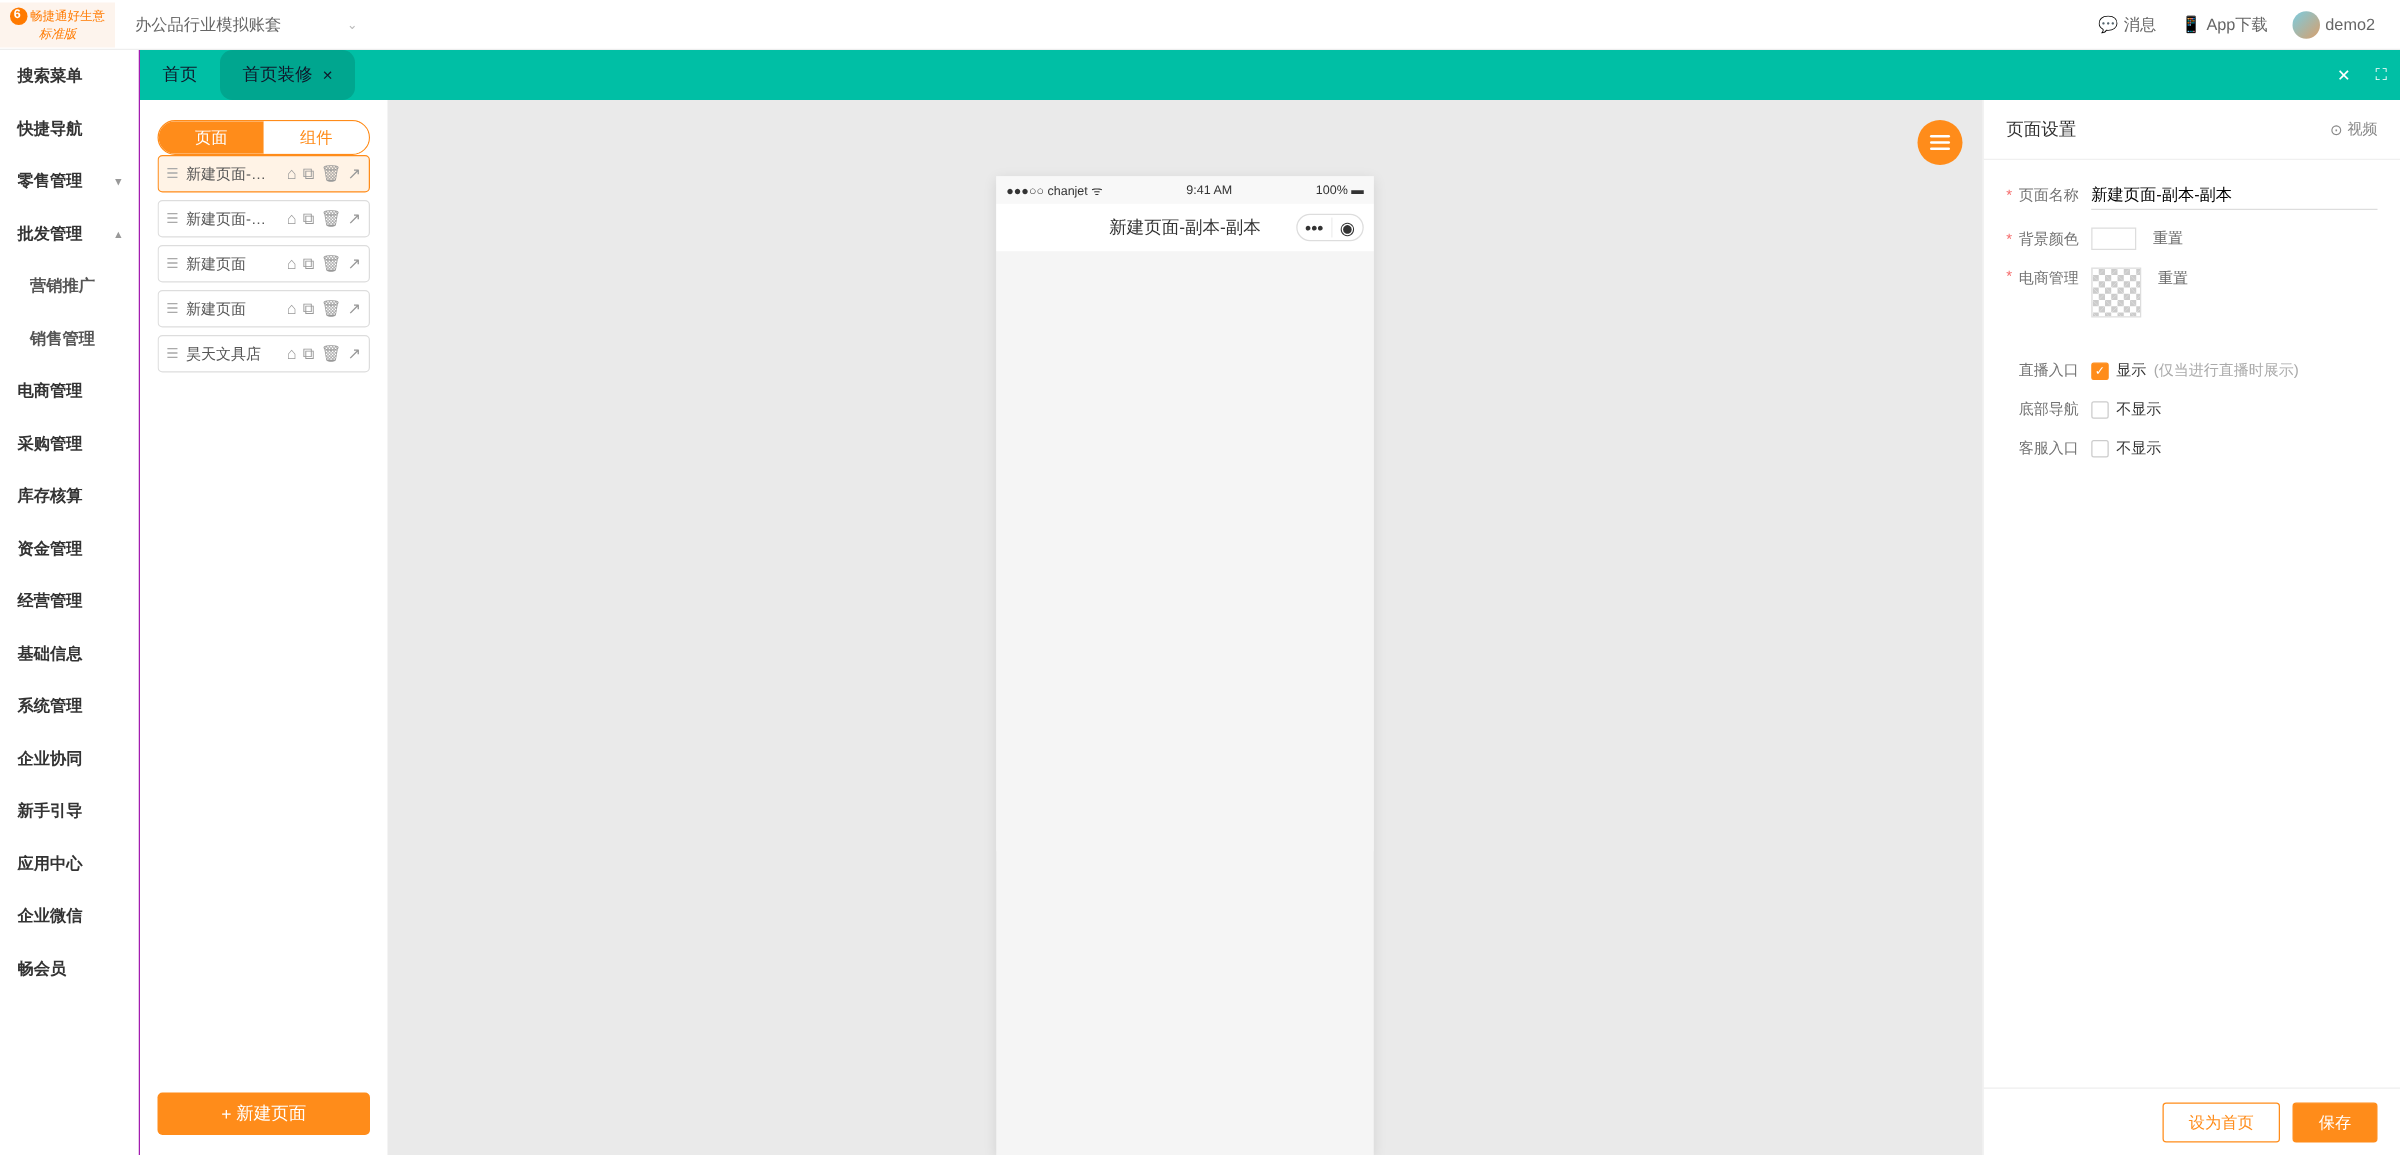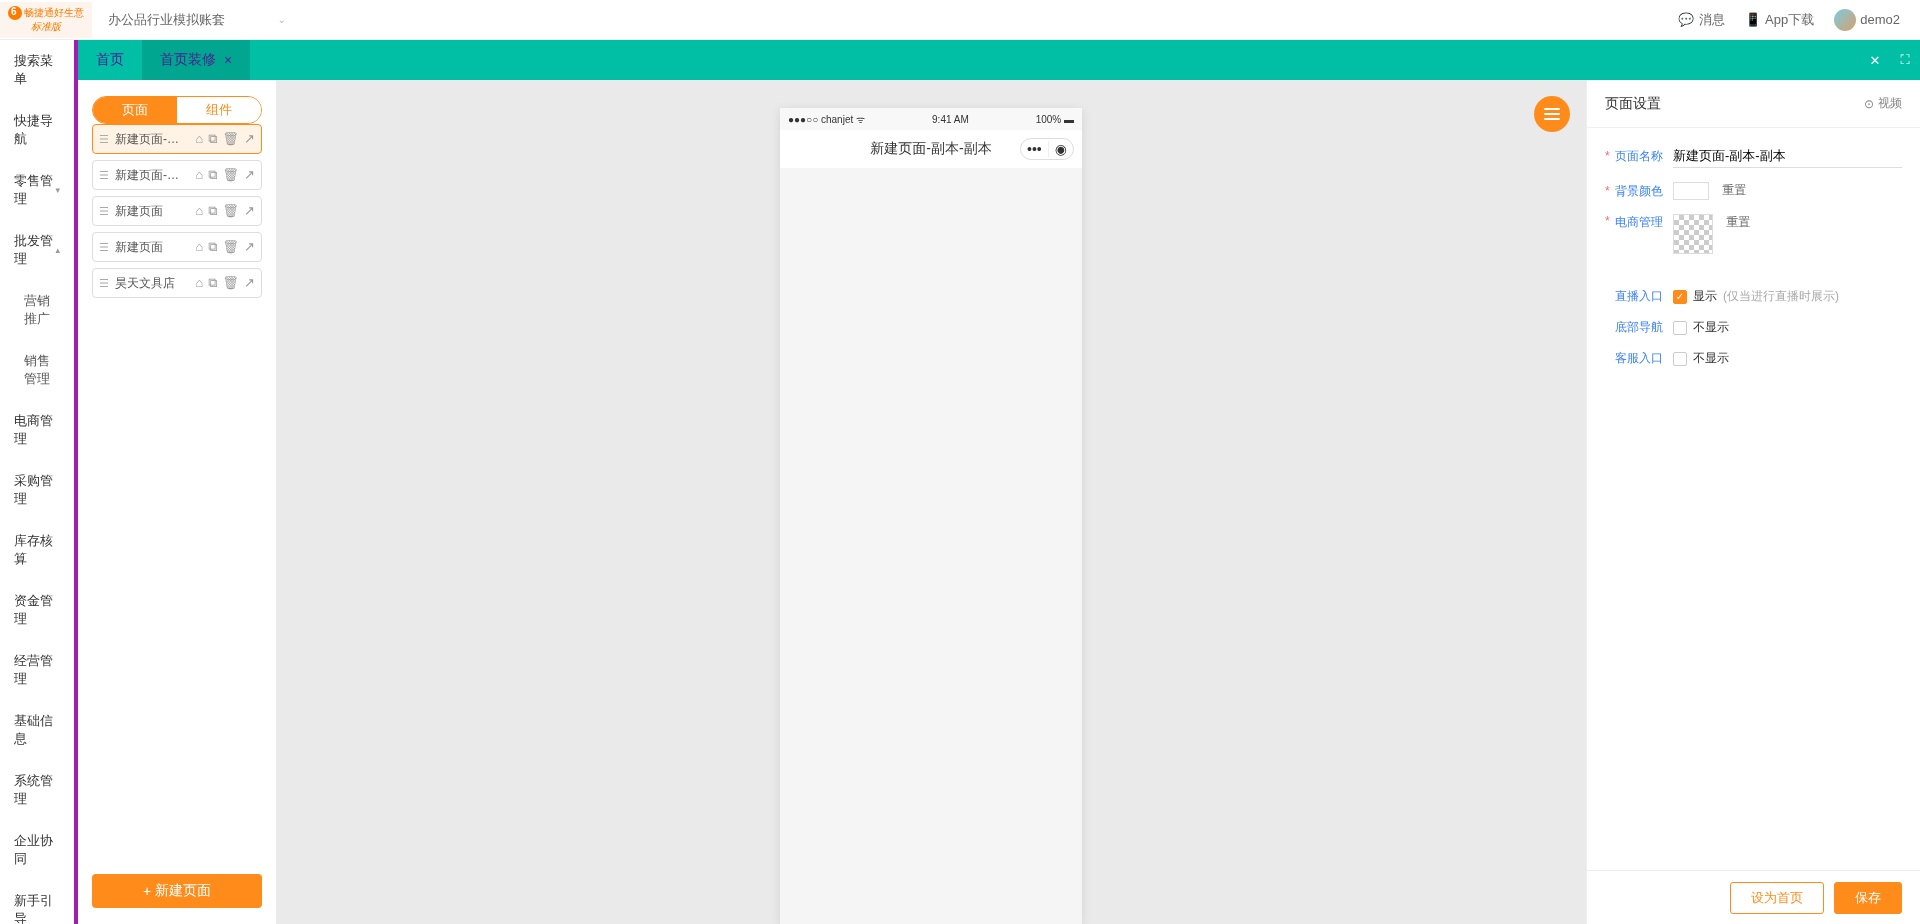--- a/index.html
+++ b/index.html
@@ -14,29 +14,29 @@
     .logo-text { color: #ff7a00; font-size: 10px; }
     .logo-sub { color: #ff7a00; font-size: 10px; font-style: italic; }
     .account-select { flex: 1; padding: 0 16px; display: flex; align-items: center; justify-content: space-between; max-width: 210px; color: #666; cursor: pointer; }
     .chevron-down { color: #bbb; font-size: 10px; }
     .header-right { margin-left: auto; display: flex; align-items: center; gap: 20px; padding-right: 20px; }
     .header-item { display: flex; align-items: center; gap: 4px; color: #666; cursor: pointer; font-size: 13px;}
     .avatar { width: 22px; height: 22px; border-radius: 50%; background: linear-gradient(135deg, #7bcce0, #d89f6c); }
     
     
     .layout { display: flex; height: calc(100vh - 40px); }
-    .sidebar { width: 78px; border-right: 4px solid #a21caf; overflow-y: auto; background: #fff; flex-shrink: 0; }
+    .sidebar { width: 112px; border-right: 1px solid #a21caf; overflow-y: auto; background: #fff; flex-shrink: 0; font-weight: bold; }
     .sidebar-item { padding: 12px 14px; cursor: pointer; font-size: 13px; color: #333; display: flex; align-items: center; justify-content: space-between; }
     .sidebar-item.indent { padding-left: 24px; color: #555; }
     .sidebar-item .caret { font-size: 9px; color: #999; }
     
     
     .main { flex: 1; display: flex; flex-direction: column; background: #fff; min-width: 0;}
     .tab-bar { height: 40px; background: #00bfa5; display: flex; align-items: center; }
-    .tab { height: 40px; padding: 0 18px; display: flex; align-items: center; color: #4c1d95; cursor: pointer; gap: 6px; font-size: 14px;}
+    .tab { height: 40px; padding: 0 18px; display: flex; align-items: center; color: #0f172a; cursor: pointer; gap: 6px; font-size: 14px; border-radius: 10px;}
     .tab.active { background: #00a68f; }
     .tab-close { font-size: 14px; margin-left: 2px; }
     .tab-bar-right { margin-left: auto; display: flex; }
     .tab-bar-btn { width: 30px; height: 40px; display: flex; align-items: center; justify-content: center; color: #fff; cursor: pointer; }
     
     .content { flex: 1; display: flex; background: #fff; min-height: 0;}
     
     
     .left-pane { width: 198px; background: #fff; display: flex; flex-direction: column; padding: 16px 14px 16px 14px; }
     .mini-tabs { display: flex; border: 1px solid #ff8c1a; border-radius: 14px; overflow: hidden; height: 28px; }
@@ -47,42 +47,42 @@
     .page-item { border: 1px solid #ddd; border-radius: 4px; height: 30px; display: flex; align-items: center; padding: 0 6px; gap: 6px; cursor: pointer; background: #fff;}
     .page-item.selected { border-color: #ff8c1a; background: #fff3e6; }
     .drag-handle { color: #aaa; font-size: 11px; line-height: 1; }
     .page-name { flex: 1; overflow: hidden; text-overflow: ellipsis; white-space: nowrap; font-size: 12px; color: #555;}
     .page-icons { display: flex; gap: 5px; color: #999; font-size: 13px; }
     .page-icons span { cursor: pointer; }
     .new-page-btn { height: 34px; background: #ff8c1a; color: #fff; border: none; border-radius: 4px; font-size: 14px; cursor: pointer; display: flex; align-items: center; justify-content: center; gap: 4px;}
     
     
     .canvas-wrap { flex: 1; background: #eaeaea; position: relative; display: flex; justify-content: center; padding-top: 28px; overflow: auto;}
-    .phone { width: 302px; background: #f5f5f5; box-shadow: 0 2px 10px rgba(0,0,0,0.1); }
+    .phone { width: 302px; background: #f5f5f5; box-shadow: 0 2px 10px rgba(0,0,0,0.1); margin-top: 33px; }
     .phone-status { height: 22px; background: #f8f8f8; display: flex; align-items: center; justify-content: space-between; padding: 0 8px; font-size: 10px; }
     .phone-title-bar { height: 38px; background: #fff; display: flex; align-items: center; justify-content: center; position: relative; font-size: 14px; font-weight: 500;}
     .phone-title-icons { position: absolute; right: 8px; display: flex; gap: 4px; }
     .capsule { border: 1px solid #ddd; border-radius: 12px; height: 22px; display: flex; align-items: center;}
     .capsule-dots { padding: 0 6px; border-right: 1px solid #eee; }
     .capsule-target { padding: 0 6px; }
     .phone-body { height: 480px; background: #f5f5f5; }
     
     .fab { position: absolute; top: 16px; right: 16px; width: 36px; height: 36px; border-radius: 50%; background: #ff8c1a; color: #fff; display: flex; flex-direction: column; align-items: center; justify-content: center; gap: 3px; cursor: pointer; }
     .fab-line { width: 16px; height: 2px; background: #fff; border-radius: 1px;}
     
     
     .right-pane { width: 334px; border-left: 1px solid #eee; display: flex; flex-direction: column; }
     .rp-header { height: 48px; display: flex; align-items: center; justify-content: space-between; padding: 0 18px; border-bottom: 1px solid #f0f0f0; text-align: center;}
     .rp-header-title { font-size: 14px; font-weight: 500; }
     .rp-video { display: flex; align-items: center; gap: 4px; color: #888; font-size: 12px; cursor: pointer;}
     .rp-body { flex: 1; padding: 16px 18px; overflow-y: auto;}
     .form-row { display: flex; align-items: center; margin-bottom: 14px; font-size: 12px;}
     .form-row.tall { align-items: flex-start; }
     .req { color: #f56c6c; margin-right: 4px; width: 6px;}
-    .form-label { width: 58px; color: #3b82f6; }
+    .form-label { width: 58px; color: #737373; }
     .form-control { flex: 1; }
     .text-input { width: 100%; border: none; border-bottom: 1px solid #ddd; padding: 4px 0; font-size: 13px; outline: none; }
     .color-swatch { width: 36px; height: 18px; border: 1px solid #ddd; background: #fff; display: inline-block; vertical-align: middle; margin-right: 10px; cursor: pointer;}
     .img-swatch { width: 40px; height: 40px; border: 1px solid #ddd; background-image: linear-gradient(45deg,#ccc 25%,transparent 25%),linear-gradient(-45deg,#ccc 25%,transparent 25%),linear-gradient(45deg,transparent 75%,#ccc 75%),linear-gradient(-45deg,transparent 75%,#ccc 75%); background-size: 10px 10px; background-position: 0 0,0 5px,5px -5px,-5px 0px; display: inline-block; vertical-align: top; margin-right: 10px; cursor: pointer;}
     .reset-link { color: #666; font-size: 12px; cursor: pointer; vertical-align: top;}
     .checkbox-row { display: flex; align-items: center; gap: 6px; }
     .cbx { width: 14px; height: 14px; border: 1px solid #ccc; border-radius: 2px; display: inline-flex; align-items: center; justify-content: center; font-size: 10px; color: #fff; cursor: pointer;}
     .cbx.checked { background: #ff8c1a; border-color: #ff8c1a; }
     .hint { color: #aaa; font-size: 12px;}
     .gap1 { height: 20px;}

